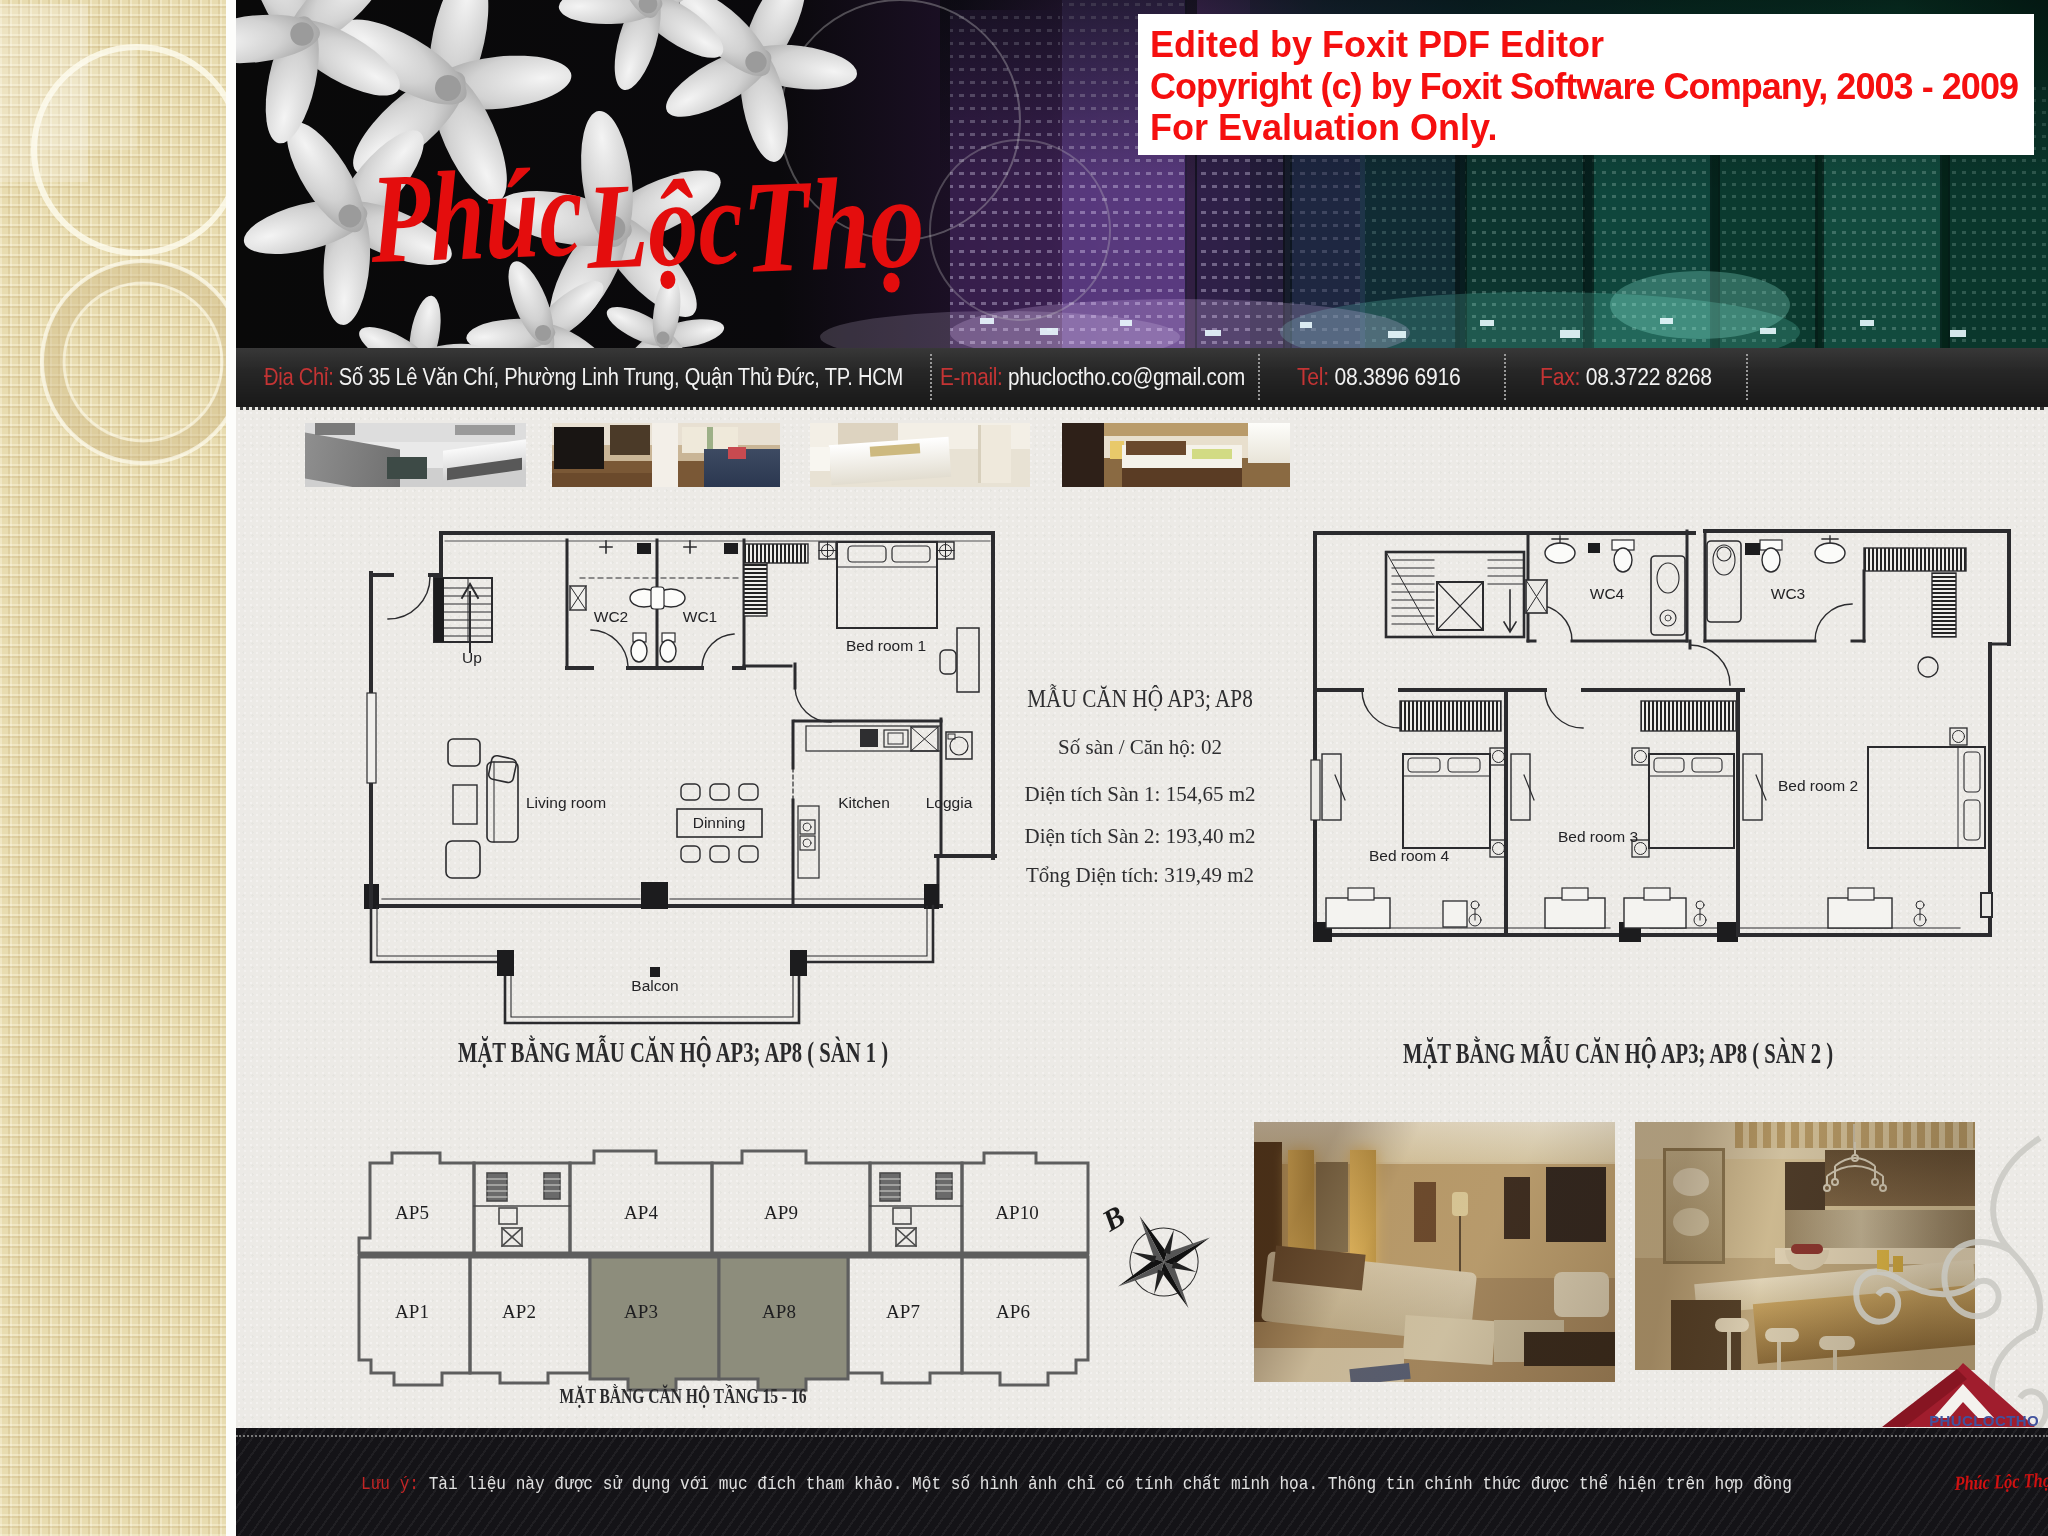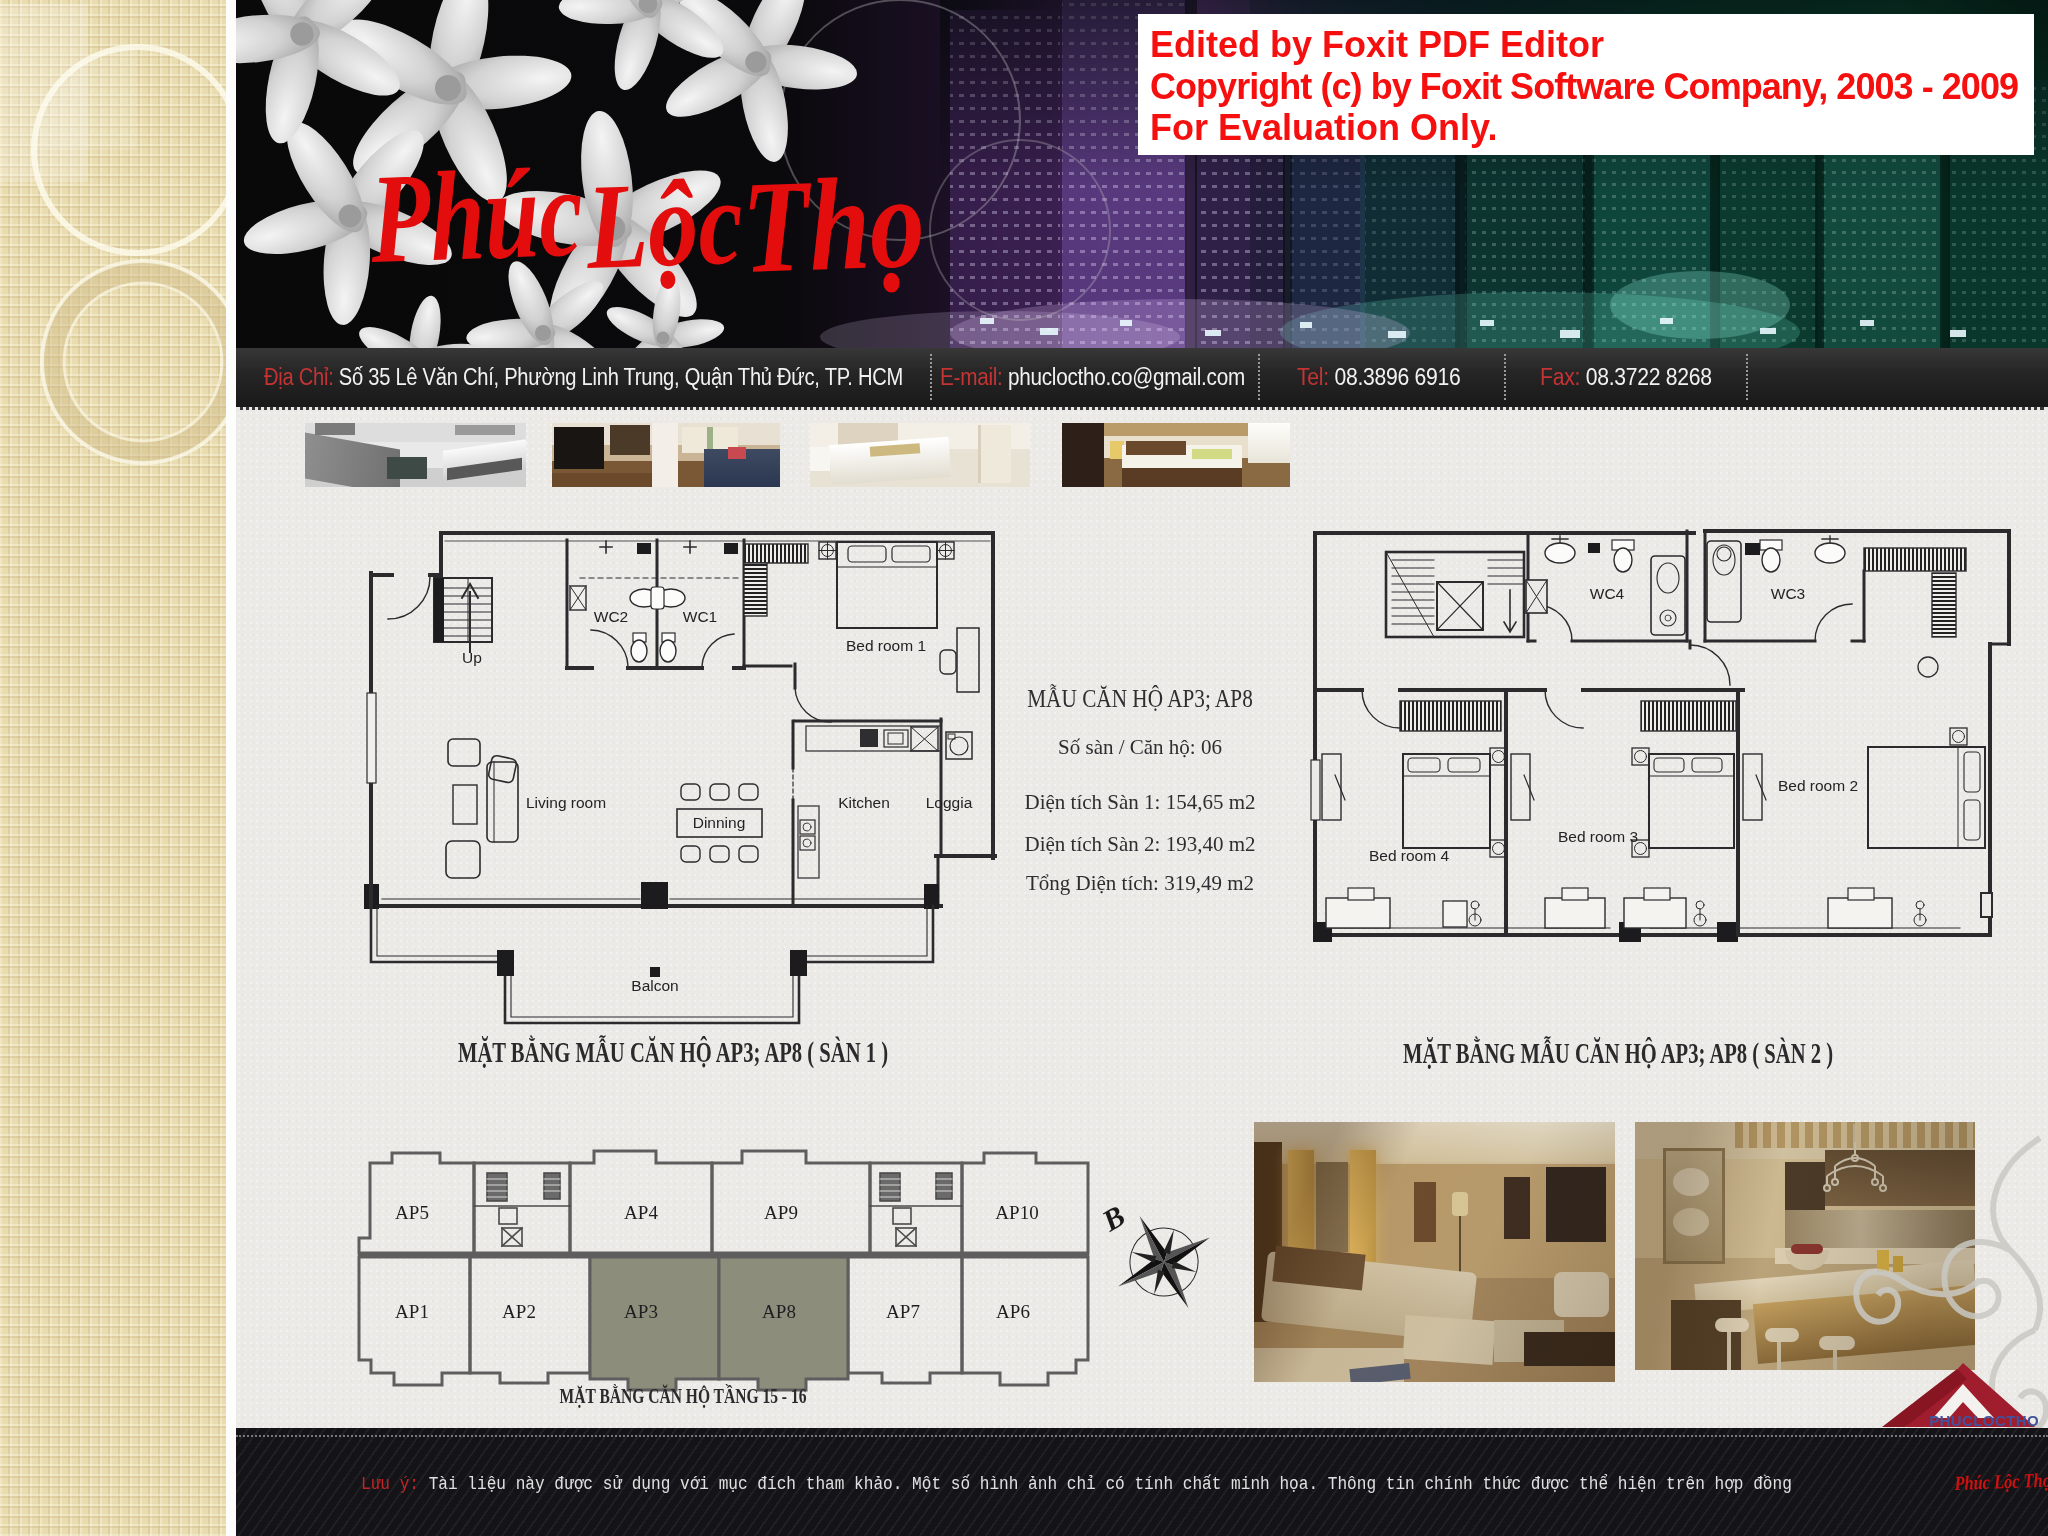--- a/index.html
+++ b/index.html
@@ -396,22 +396,22 @@
 <text x="864" y="808" text-anchor="middle">Kitchen</text>
 <text x="949" y="808" text-anchor="middle">Loggia</text>
 <text x="655" y="991" text-anchor="middle">Balcon</text>
 </g>
 
 <text x="673" y="1062" text-anchor="middle" font-family="Liberation Serif,serif" font-weight="bold" font-size="29" fill="#2a2a2c" stroke="none" textLength="430" lengthAdjust="spacingAndGlyphs">MẶT BẰNG MẪU CĂN HỘ AP3; AP8 ( SÀN 1 )</text>
 </svg>
 
 <div class="abs" style="left:1140px;top:686px;width:0;text-align:center;font-family:'Liberation Serif',serif;color:#2e2e30;">
   <div style="font-size:25px;line-height:25px;white-space:nowrap;transform:translateX(-50%) scaleX(0.85);display:inline-block;">MẪU CĂN HỘ AP3; AP8</div>
-  <div style="font-size:21px;line-height:21px;margin-top:26px;white-space:nowrap;transform:translateX(-50%);display:inline-block;">Số sàn / Căn hộ: 06</div>
-  <div style="font-size:21px;line-height:21px;margin-top:34px;white-space:nowrap;transform:translateX(-50%);display:inline-block;">Diện tích Sàn 1: 154,65 m2</div>
+  <div style="font-size:21px;line-height:21px;margin-top:26px;white-space:nowrap;transform:translateX(-50%);display:inline-block;">Số sàn / Căn hộ: 02</div>
+  <div style="font-size:21px;line-height:21px;margin-top:26px;white-space:nowrap;transform:translateX(-50%);display:inline-block;">Diện tích Sàn 1: 154,65 m2</div>
   <div style="font-size:21px;line-height:21px;margin-top:21px;white-space:nowrap;transform:translateX(-50%);display:inline-block;">Diện tích Sàn 2: 193,40 m2</div>
   <div style="font-size:21px;line-height:21px;margin-top:18px;white-space:nowrap;transform:translateX(-50%);display:inline-block;">Tổng Diện tích: 319,49 m2</div>
 </div>
 
 <svg class="abs" style="left:1300px;top:515px" width="720" height="565" viewBox="1300 515 720 565" fill="none" stroke-linecap="square">
 <g stroke="#2b2b2e">
 
 <path d="M1315,533 H1694" stroke-width="4"></path>
 <path d="M1705,531 H2009" stroke-width="4"></path>
 

